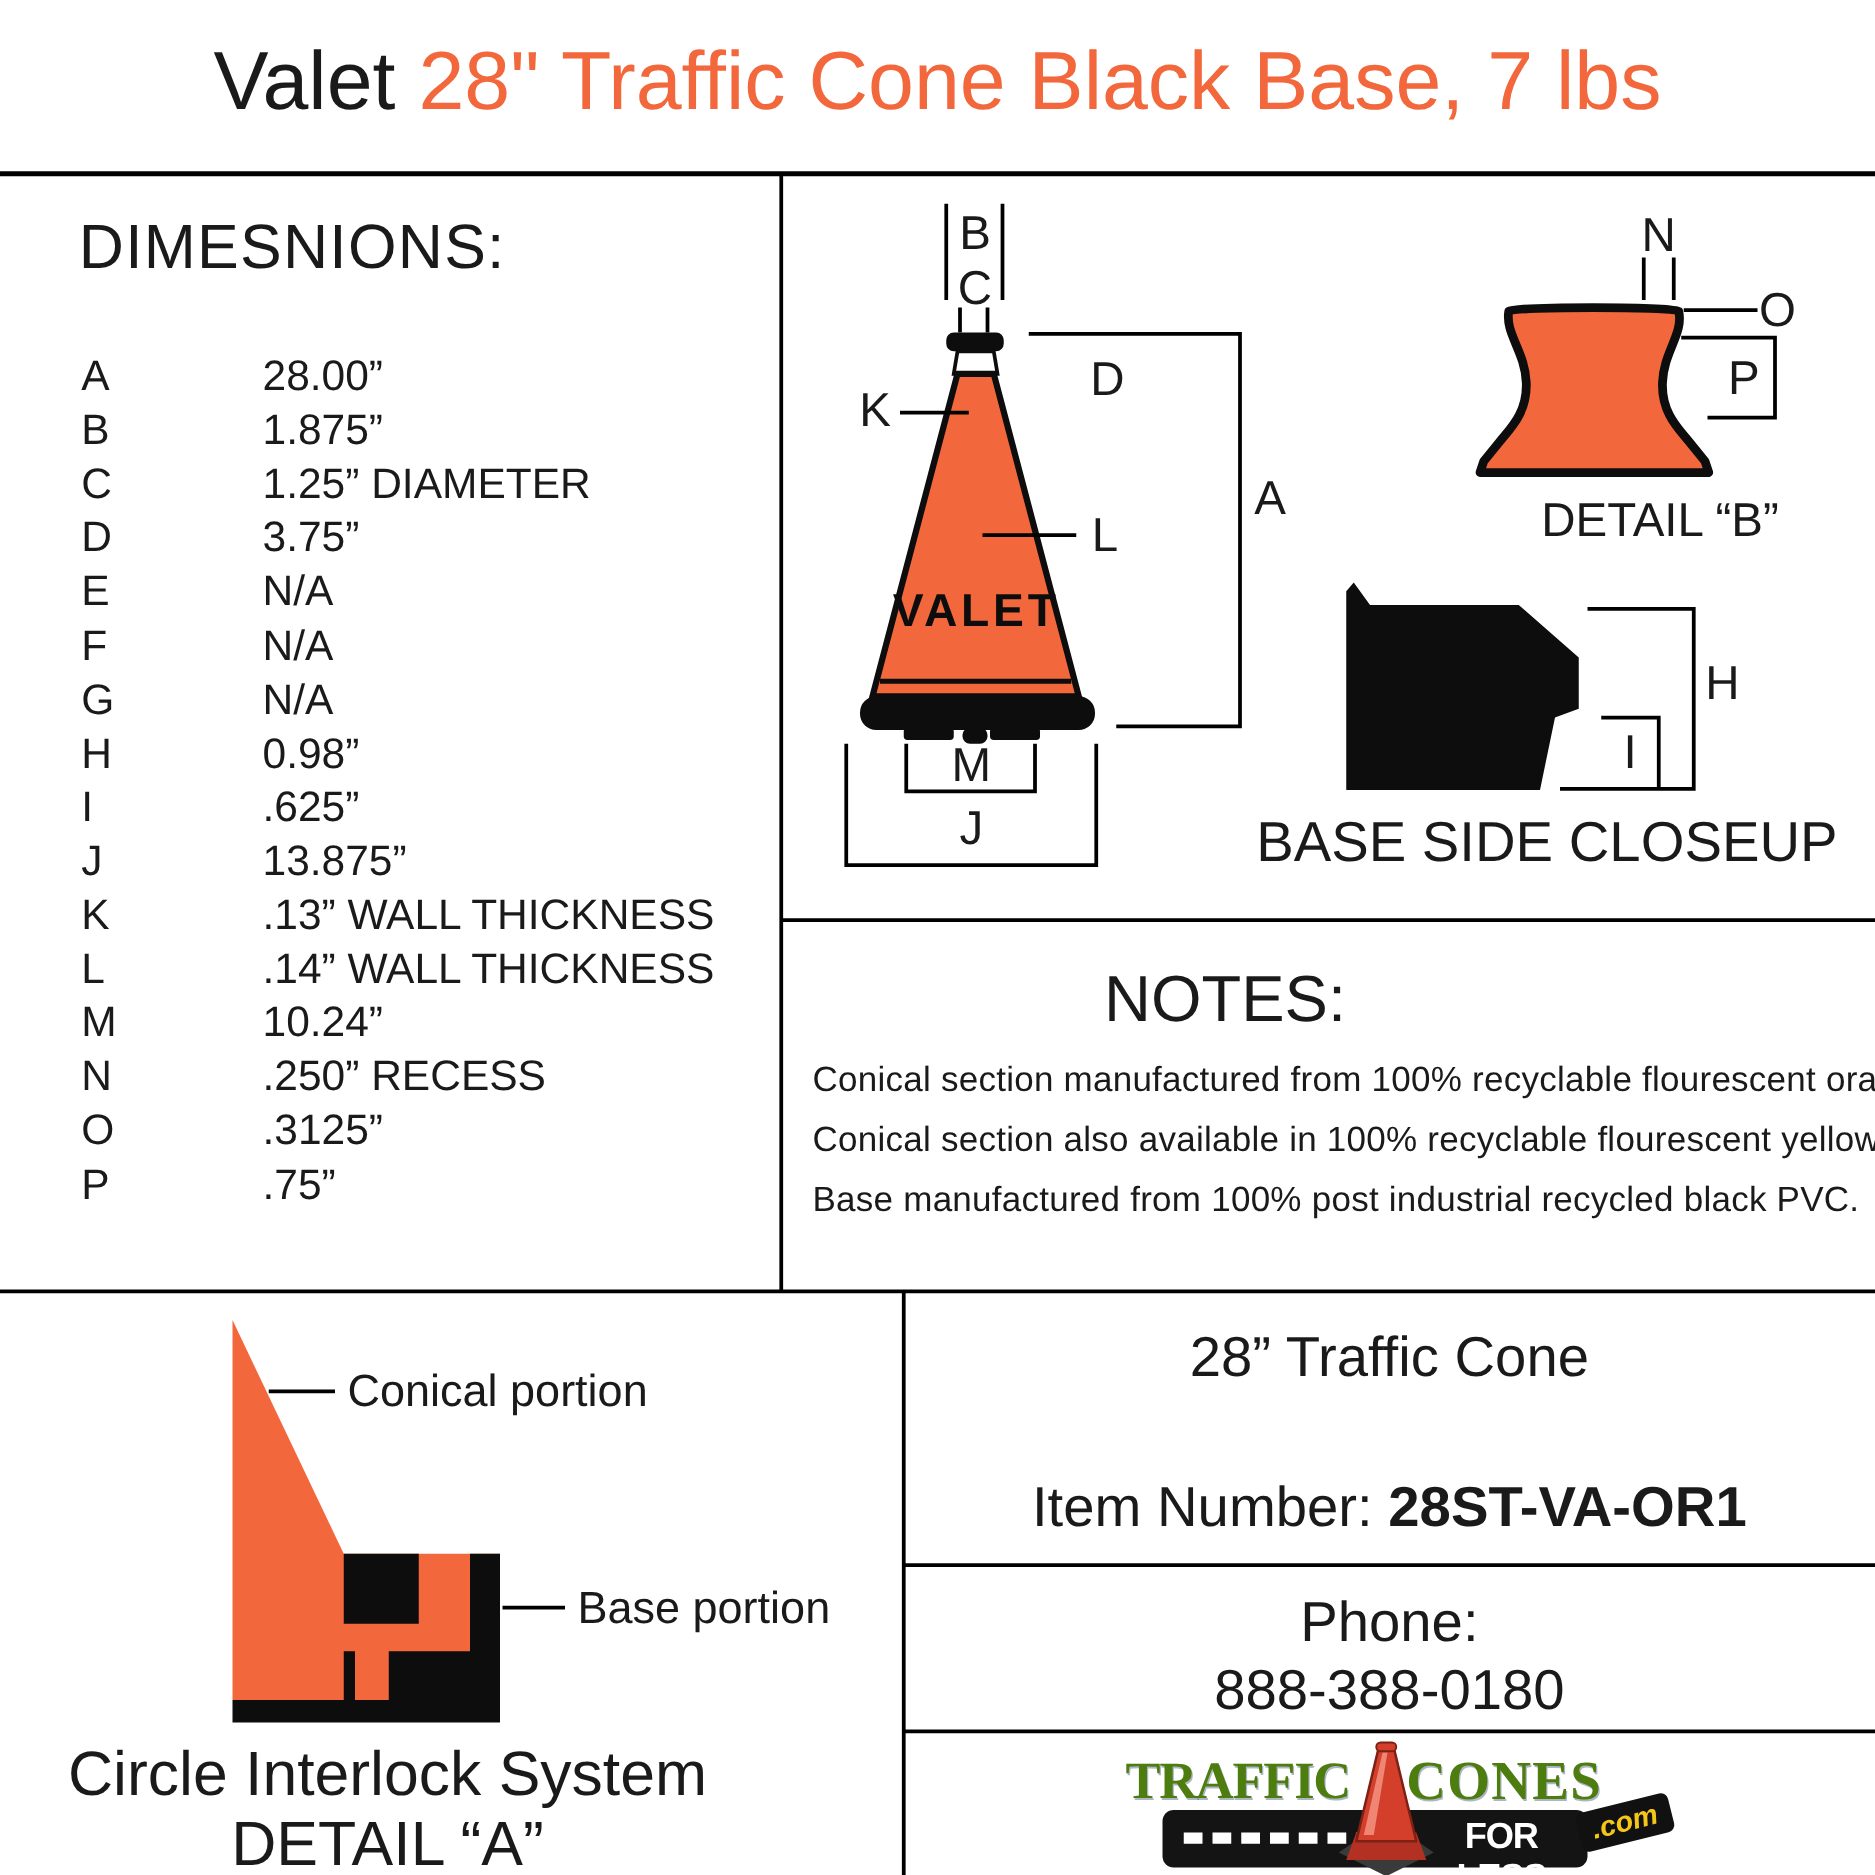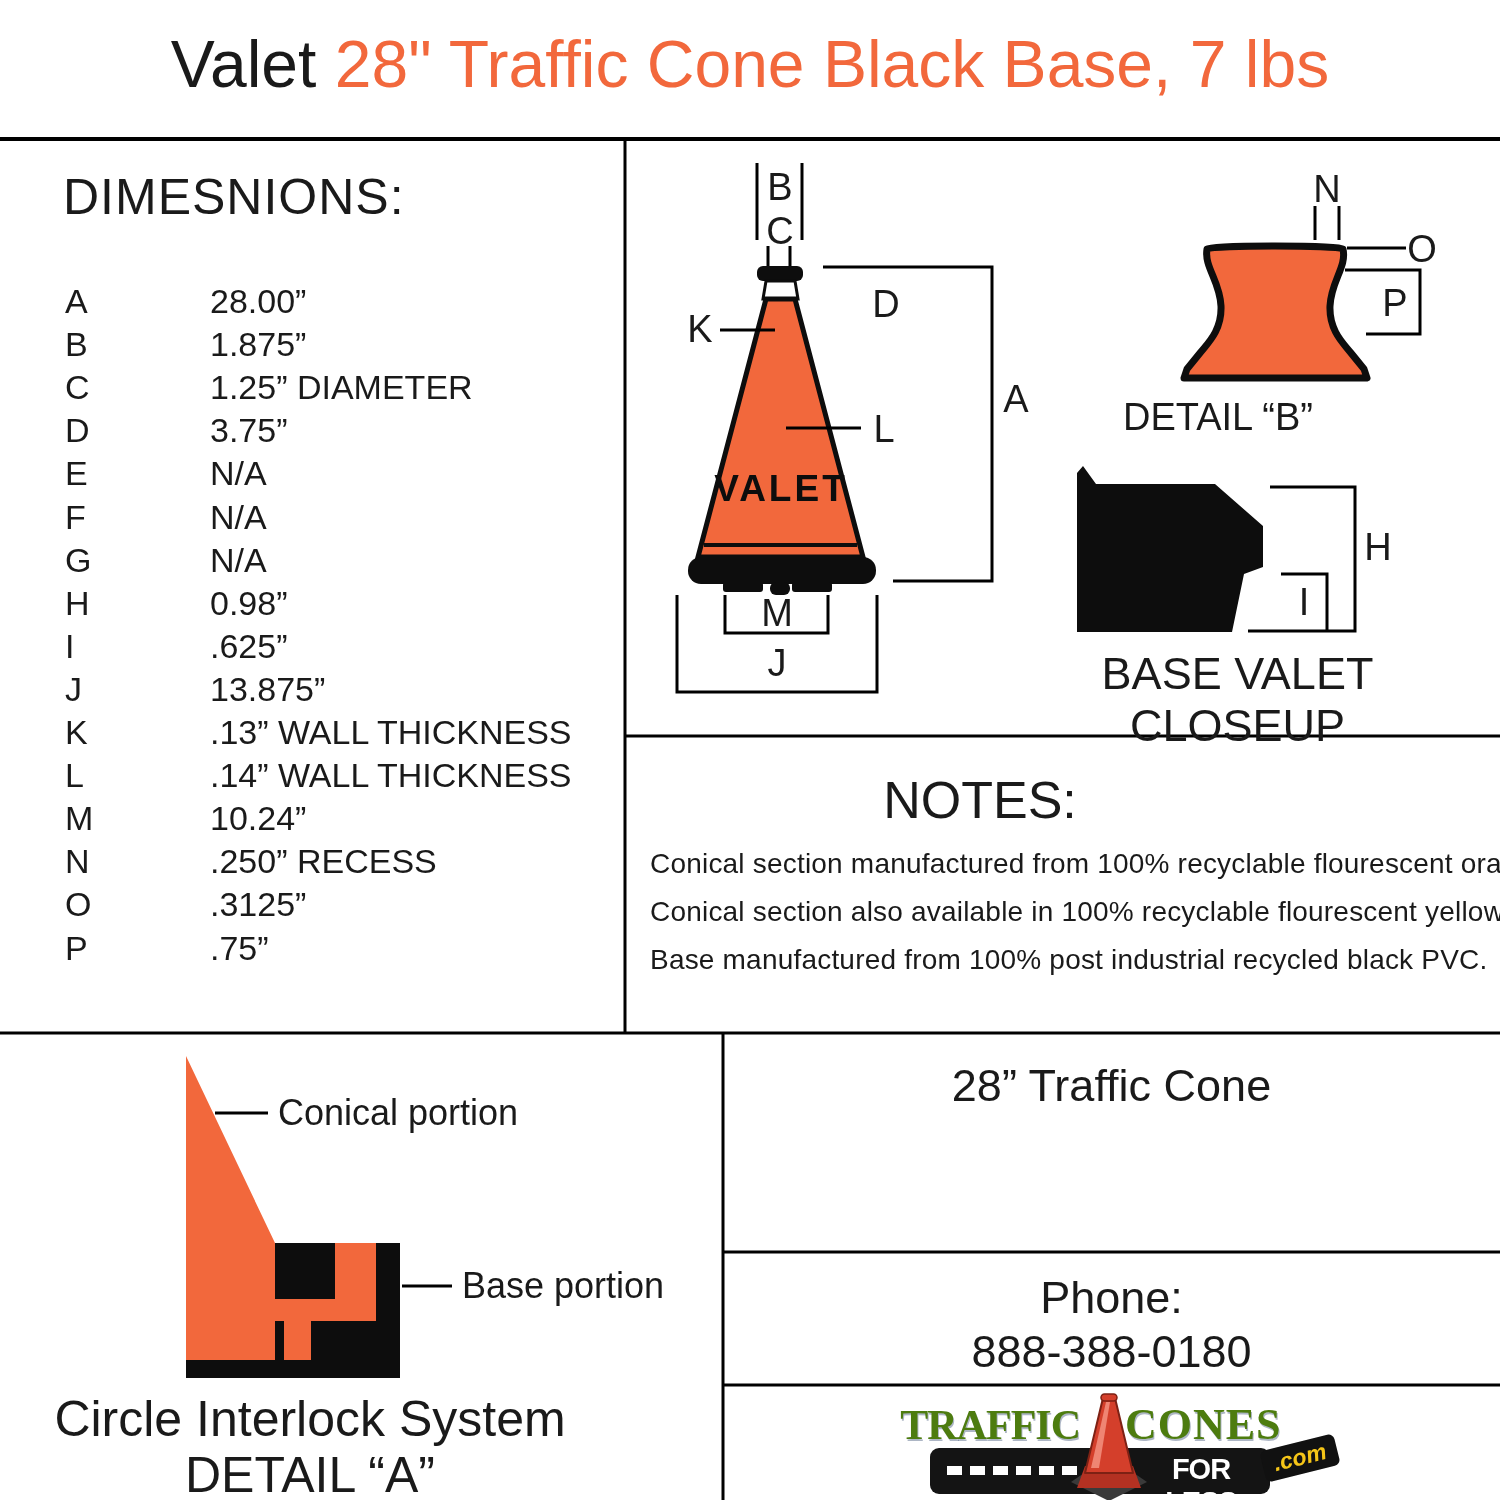--- a/index.html
+++ b/index.html
@@ -12,21 +12,21 @@
   .title{top:26px;left:0;width:1500px;text-align:center;font-size:66px;font-weight:500;letter-spacing:0px;white-space:nowrap;}
   .title .brand{color:#1a1a1a;}
   .title .rest{color:#f2683c;}
   .dim-heading{left:63px;top:168px;font-size:50px;letter-spacing:1px;}
   #dim-table{left:65px;top:282px;width:540px;height:700px;}
   .dim-row{position:absolute;left:0;width:540px;height:43px;font-size:34px;white-space:nowrap;}
   .dim-letter{position:absolute;left:0;}
   .dim-value{position:absolute;left:145px;}
   .lbl{font-size:38px;text-align:center;white-space:nowrap;}
   .valet{left:681px;top:468px;width:200px;text-align:center;font-size:37px;font-weight:900;letter-spacing:3px;color:#0d0d0d;}
-  .cap-detail-b{left:1123px;top:396px;width:300px;text-align:left;font-size:38px;}
+  .cap-detail-b{left:1123px;top:396px;width:300px;text-align:right;font-size:38px;}
   .cap-closeup{left:1000px;top:648px;width:475px;text-align:center;font-size:45px;}
   .notes-heading{left:625px;top:770px;width:710px;text-align:center;font-size:52px;}
   #notes-lines{left:650px;top:848px;width:840px;}
   .note-line{position:absolute;left:0;font-size:28px;white-space:nowrap;letter-spacing:0.2px;}
   .interlock-label{font-size:36px;white-space:nowrap;}
   .cap-interlock1{left:20px;top:1390px;width:580px;text-align:center;font-size:50px;}
   .cap-interlock2{left:20px;top:1446px;width:580px;text-align:center;font-size:50px;}
   .info-line{left:723px;width:777px;text-align:center;font-size:45px;white-space:nowrap;}
   .bold{font-weight:bold;}
   .logo-word{font-family:"Liberation Serif","DejaVu Serif",serif;font-weight:bold;color:#4d7c0f;text-shadow:1px 2px 0 rgba(20,45,90,.35);white-space:nowrap;}
@@ -204,35 +204,38 @@
   <div class="abs lbl" style="left:757px;top:642px;width:40px;">J</div>
   <div class="abs valet">VALET</div>
 
   <div class="abs lbl" style="left:1307px;top:168px;width:40px;">N</div>
   <div class="abs lbl" style="left:1402px;top:228px;width:40px;">O</div>
   <div class="abs lbl" style="left:1375px;top:282px;width:40px;">P</div>
   <div class="abs cap-detail-b">DETAIL “B”</div>
 
   <div class="abs lbl" style="left:1358px;top:526px;width:40px;">H</div>
   <div class="abs lbl" style="left:1284px;top:581px;width:40px;">I</div>
-  <div class="abs cap-closeup">BASE VALET CLOSEUP</div>
+  <div class="abs cap-closeup">BASE SIDE CLOSEUP</div>
 
   <div class="abs notes-heading">NOTES:</div>
   <div class="abs" id="notes-lines">
       <div class="note-line" style="top: 0px;">Conical section manufactured from 100% recyclable flourescent orange PVC.</div>
       <div class="note-line" style="top: 48px;">Conical section also available in 100% recyclable flourescent yellow-green PVC.</div>
       <div class="note-line" style="top: 96px;">Base manufactured from 100% post industrial recycled black PVC.</div>
     </div>
 
   <div class="abs interlock-label" style="left:278px;top:1092px;">Conical portion</div>
   <div class="abs interlock-label" style="left:462px;top:1265px;">Base portion</div>
   <div class="abs cap-interlock1">Circle Interlock System</div>
   <div class="abs cap-interlock2">DETAIL “A”</div>
 
   <div class="abs info-line" style="top:1060px;">28” Traffic Cone</div>
+  <div class="abs info-line" style="top:1180px;">
+    <span>Item Number: </span><span class="bold">28ST-VA-OR1</span>
+  </div>
   <div class="abs info-line" style="top:1272px;">Phone:</div>
   <div class="abs info-line" style="top:1326px;">888-388-0180</div>
 
   <div class="abs logo-word logo-traffic">TRAFFIC</div>
   <div class="abs logo-word logo-cones">CONES</div>
   <div class="abs logo-forless">FOR LESS</div>
   <div class="abs logo-tag">
     <div class="logo-tld">.com</div>
   </div>
 

